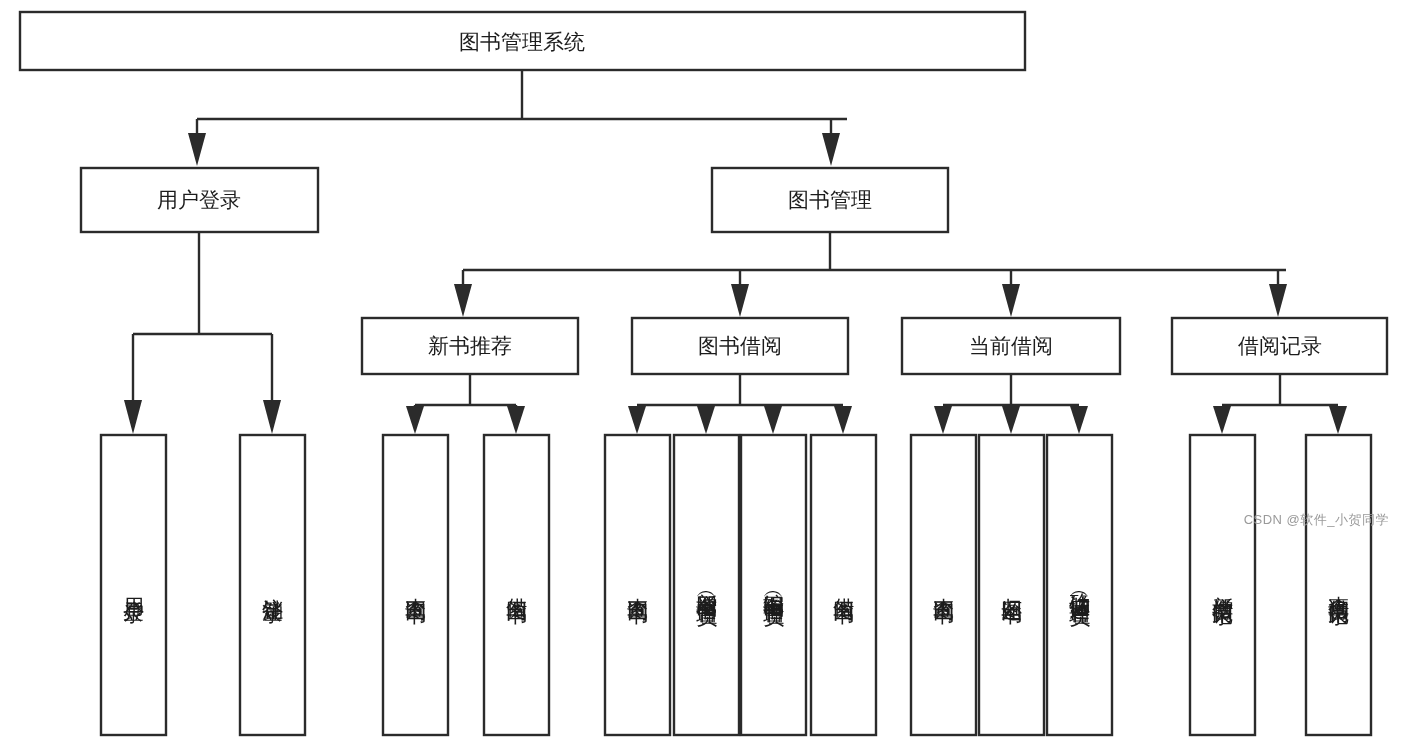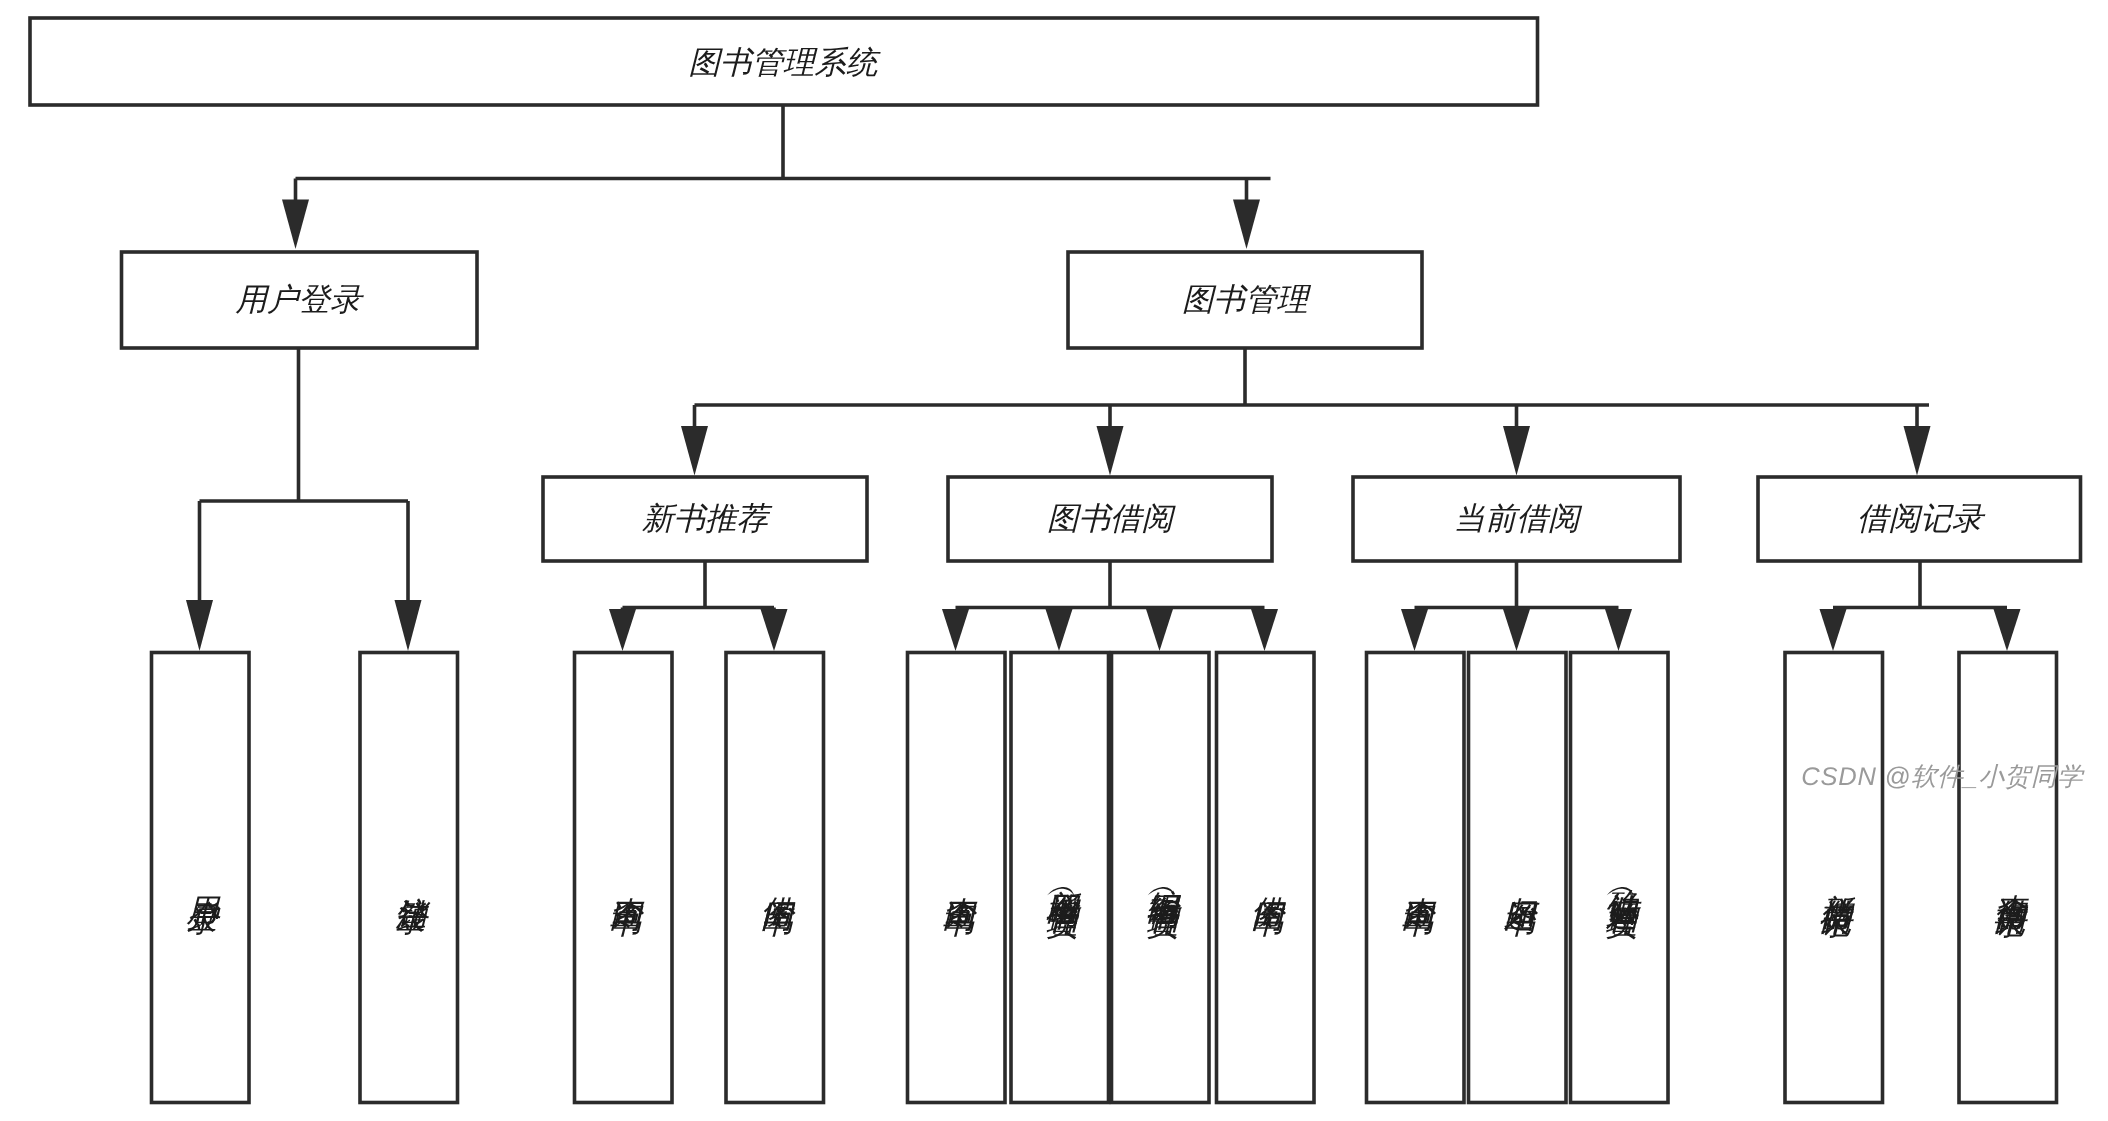--- a/index.html
+++ b/index.html
@@ -11,21 +11,20 @@
     width: 1405px;
     height: 747px;
     font-family: "Liberation Sans", "DejaVu Sans", sans-serif;
     overflow: hidden;
   }
   #diagram-root {
     position: relative;
     width: 1405px;
     height: 535px;
     background: #ffffff;
-    font-style: italic;
   }
   svg.tree-canvas {
     position: absolute;
     top: 0;
     left: 0;
     width: 1405px;
     height: 747px;
     display: block;
   }
   .node-box {
@@ -63,21 +62,21 @@
     color: #1c1c1c;
     letter-spacing: 2px;
     white-space: nowrap;
     pointer-events: none;
   }
   .watermark {
     position: absolute;
     right: 16px;
     bottom: 6px;
     font-family: "Liberation Sans", "DejaVu Sans", sans-serif;
-    font-size: 17px;
+    font-size: 13px;
     color: #9a9a9a;
     letter-spacing: 0.5px;
     white-space: nowrap;
   }
 </style>
 </head>
 <body>
 
 <div id="diagram-root">
 

